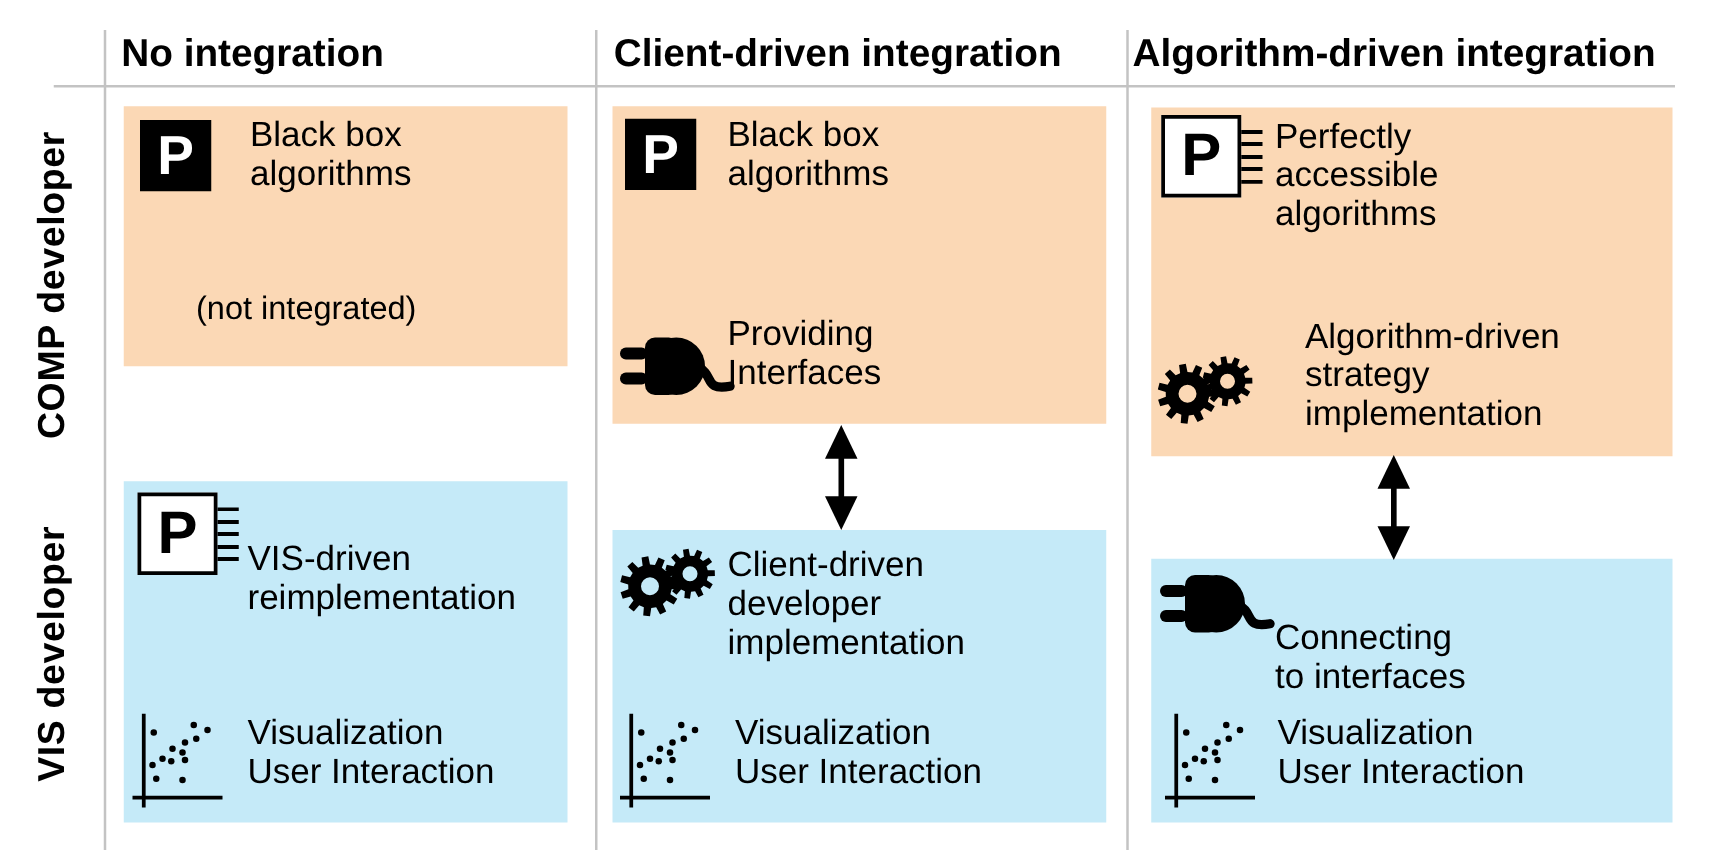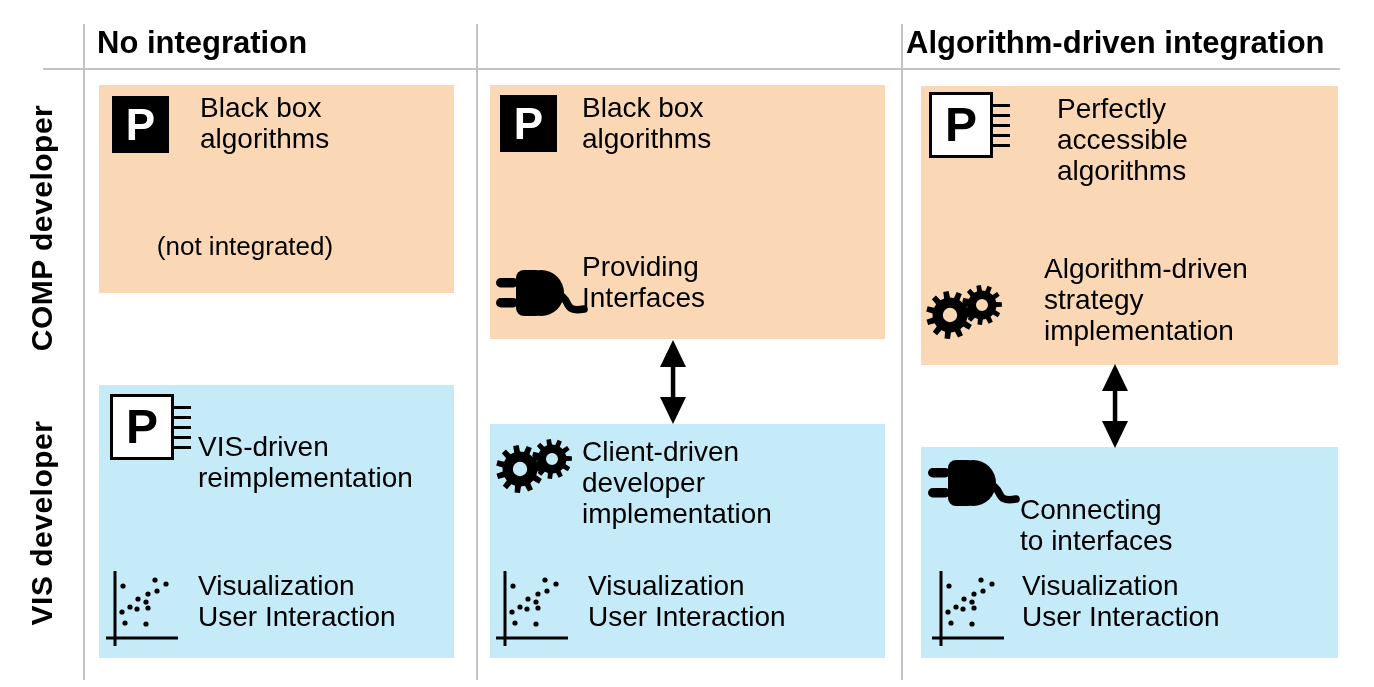--- a/index.html
+++ b/index.html
@@ -31,20 +31,21 @@
 <body>
 
 <div class="canvas">
 
   <div class="vline" style="left:83px;top:24px;height:656px;"></div>
   <div class="vline" style="left:476px;top:24px;height:656px;"></div>
   <div class="vline" style="left:901px;top:24px;height:656px;"></div>
   <div class="hline" style="left:43px;top:68px;width:1297px;"></div>
 
   <div class="hdr" style="left:97px;">No integration</div>
+  <div class="hdr" style="left:491px;">Client-driven integration</div>
   <div class="hdr" style="left:906px;">Algorithm-driven integration</div>
 
   <div class="rowlab-wrap" style="left:6px;top:85px;width:72px;height:285px;">
     <span class="rowlab">COMP developer</span>
   </div>
   <div class="rowlab-wrap" style="left:6px;top:385px;width:72px;height:275px;">
     <span class="rowlab">VIS developer</span>
   </div>
 
   <div class="box comp" style="left:99px;top:85px;width:355px;height:208px;"></div>
@@ -137,21 +138,21 @@
   <div class="txt" style="left:588px;top:570px;">Visualization
 User Interaction</div>
 
   <div class="box comp" style="left:921px;top:86px;width:417px;height:279px;"></div>
   <div class="box vis" style="left:921px;top:447px;width:417px;height:211px;"></div>
 
   <div class="p-white" style="left:929px;top:92px;">
     <span class="p-letter">P</span>
     <span class="pins"></span>
   </div>
-  <div class="txt" style="left:1020px;top:93px;margin-left:37px;">Perfectly
+  <div class="txt" style="left:1020px;top:93px;">Perfectly
 accessible
 algorithms</div>
 
   <svg class="icon-svg gears" style="left:926px;top:282px;" width="80" height="58" viewBox="0 0 80 58">
     <path class="gear" fill="#000" fill-rule="evenodd" d="M24.00 15.50 L27.96 15.95 L30.76 9.97 L35.80 12.10 L33.46 18.28 L36.55 20.80 L42.14 17.28 L45.23 21.80 L39.92 25.73 L41.15 29.52 L47.76 29.58 L47.91 35.05 L41.32 35.49 L40.31 39.35 L45.83 42.97 L43.01 47.66 L37.23 44.46 L34.29 47.16 L36.98 53.19 L32.07 55.60 L28.93 49.79 L25.00 50.47 L24.00 57.00 L18.56 56.38 L19.07 49.79 L15.39 48.24 L11.02 53.19 L6.79 49.73 L10.77 44.46 L8.52 41.17 L2.17 42.97 L0.48 37.77 L6.68 35.49 L6.56 31.50 L0.24 29.58 L1.64 24.29 L8.08 25.73 L10.14 22.31 L5.86 17.28 L9.89 13.58 L14.54 18.28 L18.12 16.52 L17.24 9.97 L22.63 9.04 Z M31.2 33 A7.2 7.2 0 1 0 16.8 33 A7.2 7.2 0 1 0 31.2 33 Z"></path>
     <path class="gear" fill="#000" fill-rule="evenodd" d="M56.00 8.50 L59.28 8.88 L61.63 3.81 L65.83 5.59 L63.84 10.80 L66.40 12.89 L71.11 9.90 L73.69 13.67 L69.19 16.98 L70.21 20.12 L75.80 20.15 L75.93 24.71 L70.35 25.06 L69.51 28.26 L74.19 31.31 L71.84 35.21 L66.96 32.50 L64.52 34.73 L66.81 39.83 L62.72 41.84 L60.09 36.91 L56.83 37.48 L56.00 43.00 L51.47 42.48 L51.91 36.91 L48.87 35.63 L45.19 39.83 L41.66 36.94 L45.04 32.50 L43.18 29.77 L37.81 31.31 L36.40 26.97 L41.65 25.06 L41.55 21.76 L36.20 20.15 L37.36 15.74 L42.81 16.98 L44.52 14.15 L40.89 9.90 L44.24 6.82 L48.16 10.80 L51.13 9.34 L50.37 3.81 L54.86 3.03 Z M62 23 A6 6 0 1 0 50 23 A6 6 0 1 0 62 23 Z"></path>
   </svg>
   <div class="txt" style="left:1044px;top:253px;">Algorithm-driven
 strategy
 implementation</div>

